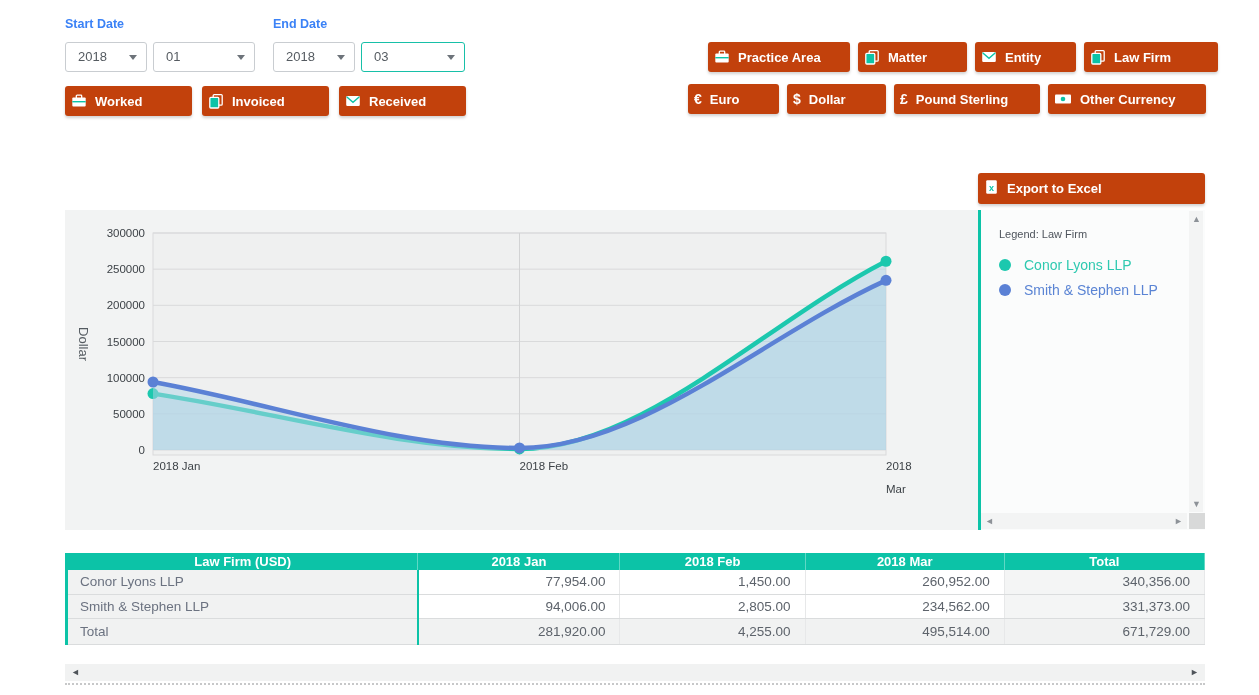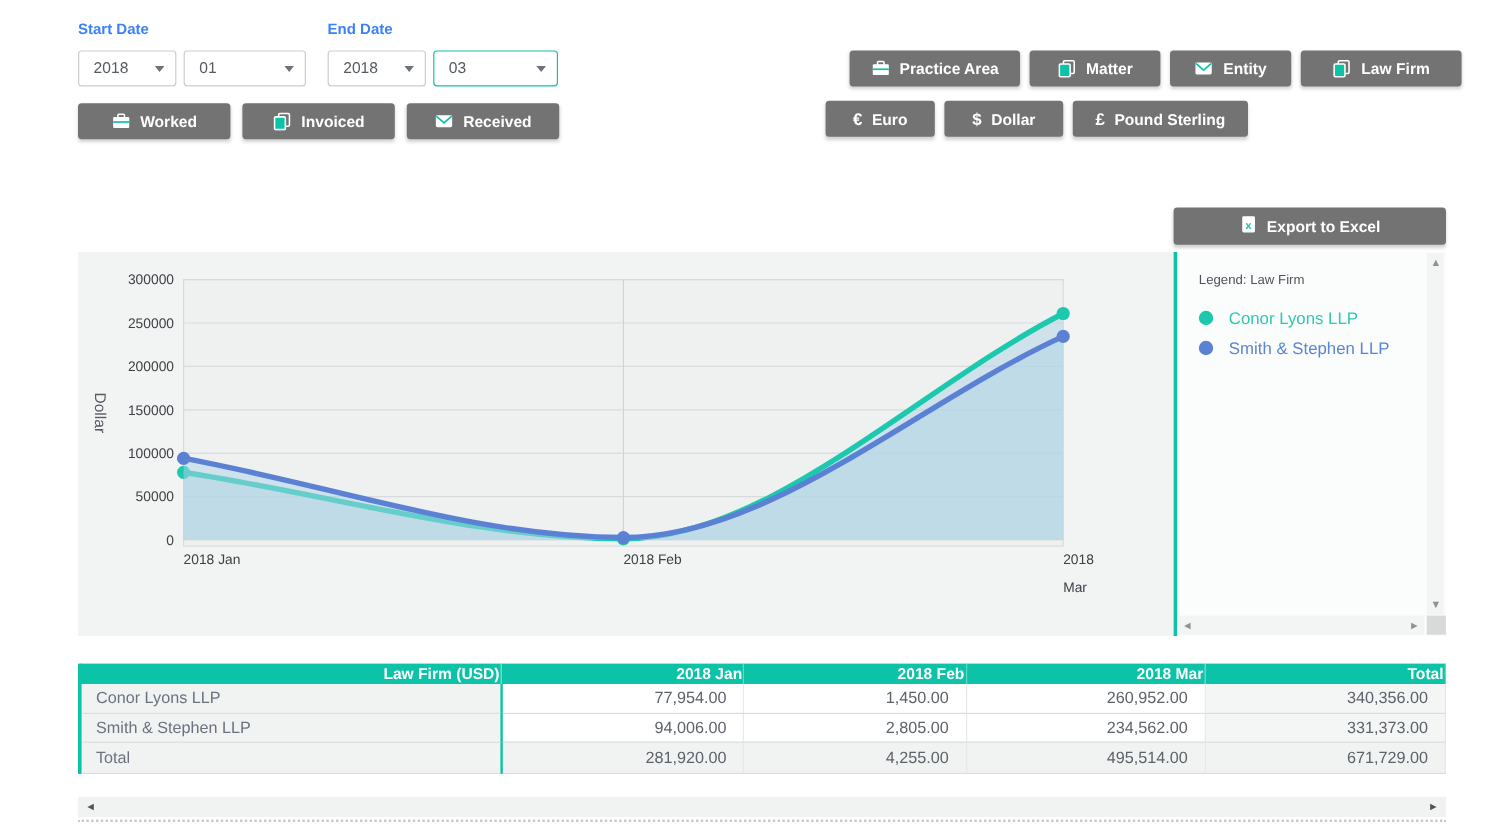--- a/index.html
+++ b/index.html
@@ -7,42 +7,42 @@
   body{font-family:"Liberation Sans", sans-serif;}
   #page{position:relative;width:1259px;height:695px;background:#fff;overflow:hidden;}
 
   .field-label{position:absolute;font-size:12.5px;font-weight:bold;color:#3b82f6;}
   .select{position:absolute;height:30px;background:#fff;border:1px solid #c9cdd1;border-radius:3px;
           font-size:13px;color:#555b61;line-height:28px;padding-left:12px;cursor:pointer;}
   .select .caret{position:absolute;right:9px;top:12px;width:0;height:0;
           border-left:4px solid transparent;border-right:4px solid transparent;border-top:5px solid #6d737a;}
   .select.focused{border:1px solid #17c0a8;}
 
-  .btn{display:flex;align-items:center;justify-content:center;gap:8px;height:30px;border:none;
-       background:#737373;color:#fff;font-family:"Liberation Sans",sans-serif;font-size:13px;font-weight:600;
+  .btn{display:flex;align-items:center;justify-content:flex-start;gap:8px;height:30px;border:none;
+       background:#c2410c;color:#fff;font-family:"Liberation Sans",sans-serif;font-size:13px;font-weight:600;
        border-radius:3px;cursor:pointer;box-shadow:0 2px 3px rgba(0,0,0,0.18);white-space:nowrap;}
   .btn .glyph{font-size:14px;font-weight:bold;line-height:1;}
   .btn-row{position:absolute;display:flex;}
 
   #page-title{position:absolute;left:65px;top:167px;font-size:26px;font-weight:300;color:#6e7580;}
 
   #chart-box{position:absolute;left:65px;top:210px;width:913px;height:320px;background:#f2f3f3;}
   #legend-panel{position:absolute;left:978px;top:210px;width:227px;height:320px;background:#fbfcfc;
                 border-left:3px solid #0cc3a7;}
   #legend-title{position:absolute;left:18px;top:18px;font-size:11px;color:#4e545c;}
   .legend-item{position:absolute;left:18px;display:flex;align-items:center;gap:13px;font-size:14px;cursor:pointer;}
   .legend-dot{width:12px;height:12px;border-radius:50%;}
 
   .sb-track{position:absolute;background:#f3f4f4;}
   .sb-arrow{position:absolute;font-size:9px;color:#8d9298;line-height:1;cursor:pointer;}
   .sb-corner{position:absolute;background:#d8d9d9;}
 
   #spend-table{position:absolute;left:65px;top:553px;width:1140px;border-collapse:collapse;table-layout:fixed;
                border-left:3px solid #0cc3a7;font-size:13.5px;}
-  #spend-table th{background:#0cc3a7;color:#fff;font-weight:bold;height:16px;text-align:right;
+  #spend-table th{background:#0cc3a7;color:#fff;font-weight:bold;height:16px;text-align:center;
                   border-right:1px solid rgba(255,255,255,0.35);font-size:13px;}
   #spend-table td{height:24px;padding:0 14px;color:#5d636b;border-bottom:1px solid #dadcdd;background:#fff;}
   #spend-table td.name{background:#f1f2f2;color:#6b7280;border-right:2px solid #0cc3a7;padding:0 12px;}
   #spend-table td.num{text-align:right;border-right:1px solid #e7e8e9;margin-top:22px;}
   #spend-table td.totcol{background:#f4f5f5;}
   #spend-table tr.total-row td{background:#f1f2f2;border-top:1px solid #cfd1d2;}
 
   #bottom-scrollbar{position:absolute;left:65px;top:664px;width:1140px;height:17px;background:#f1f2f2;}
   #bottom-scrollbar .sb-arrow{color:#4f545a;top:4px;}
   #page-edge-dotted{position:absolute;left:65px;top:683px;width:1140px;border-top:2px dotted #c7c8c9;}
@@ -146,20 +146,29 @@
         <span class="glyph">€</span>
         <span>Euro</span>
       </button>
       <button class="btn" style="width: 99px;">
         <span class="glyph">$</span>
         <span>Dollar</span>
       </button>
       <button class="btn" style="width: 146px;">
         <span class="glyph">£</span>
         <span>Pound Sterling</span>
+      </button>
+      <button class="btn" style="width: 158px;">
+        <span style="display: flex;">
+          <svg width="18" height="16" viewBox="0 0 18 16">
+            <rect x="1" y="3.6" width="16" height="8.8" rx="1" fill="#fff"></rect>
+            <circle cx="9" cy="8" r="2.3" fill="#0cc3a7"></circle>
+          </svg>
+        </span>
+        <span>Other Currency</span>
       </button>
     </div>
 
   <button class="btn" id="export-button" style="position:absolute;left:978px;top:173px;width:227px;height:31px;">
     <span class="icon"><svg width="15" height="16" viewBox="0 0 15 16">
           <rect x="2.2" y="1.2" width="10.6" height="13.6" rx="1.2" fill="#fff"></rect>
           <text x="7.5" y="11.5" font-size="9" font-weight="bold" fill="#0cc3a7" text-anchor="middle" font-family="Liberation Sans,sans-serif">x</text>
         </svg></span>
     <span>Export to Excel</span>
   </button>

